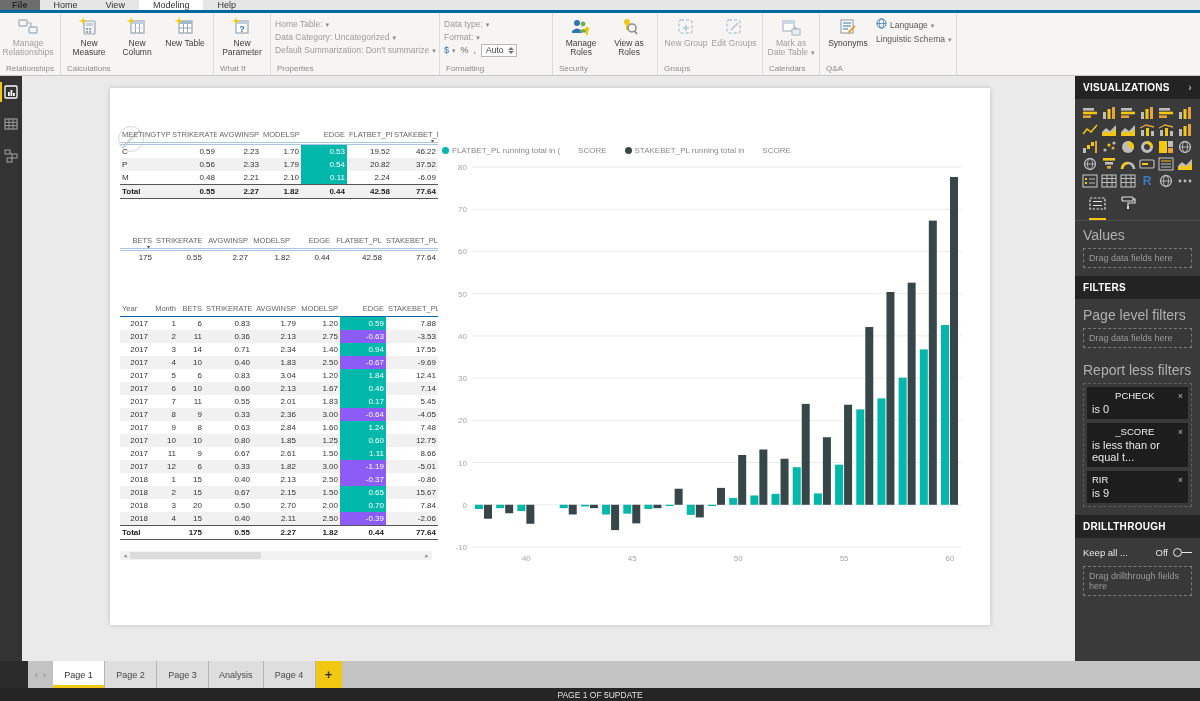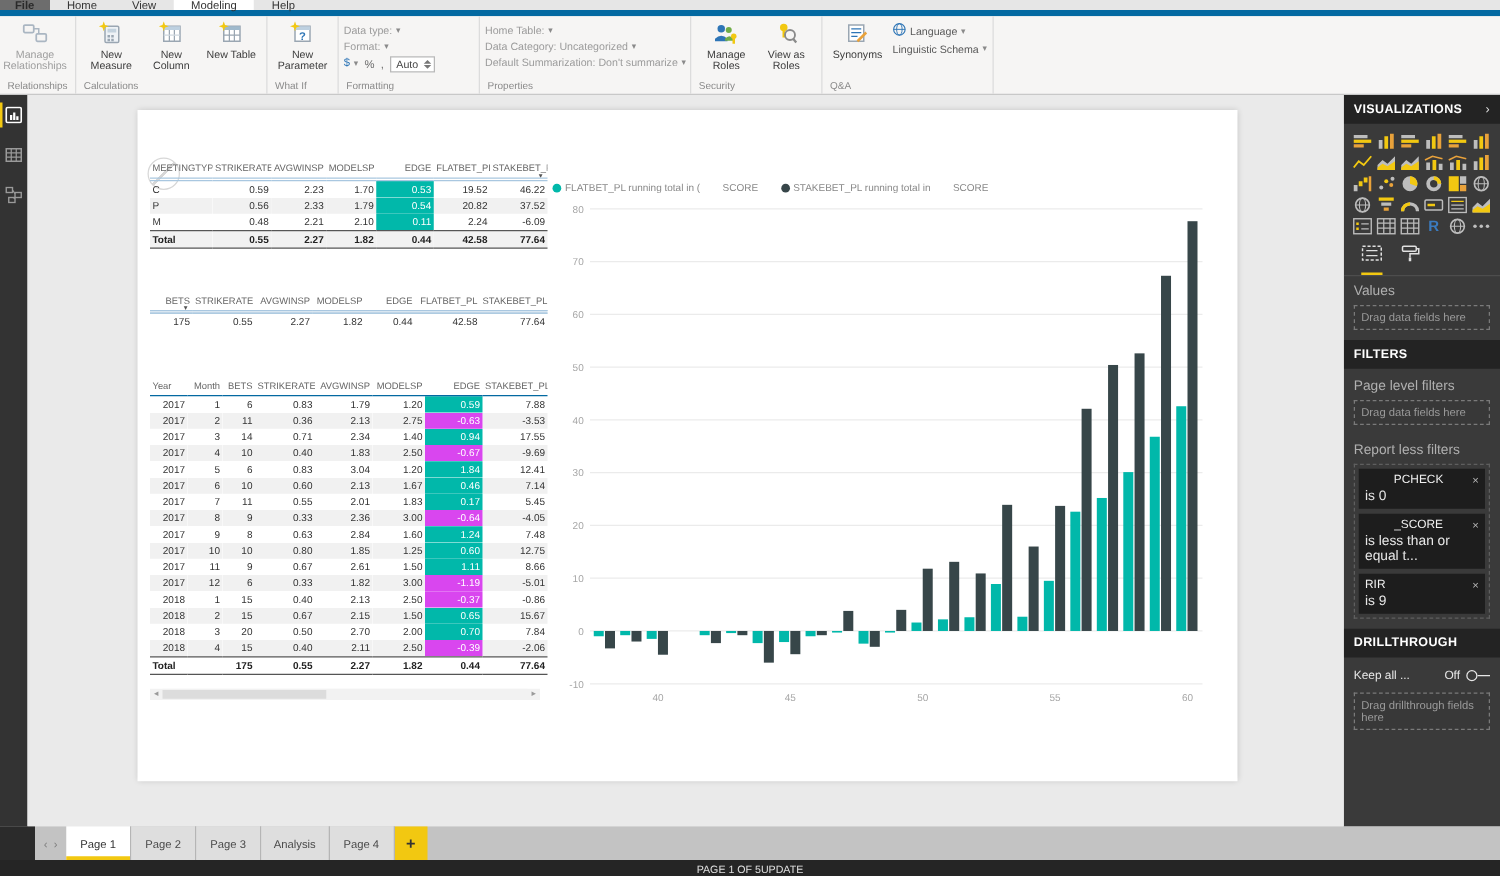--- a/index.html
+++ b/index.html
@@ -1,20 +1,20 @@
 <!DOCTYPE html>
 <html><head>
 <meta charset="utf-8">
 <style>
   html,body{margin:0;padding:0;background:#555;}
   *{box-sizing:border-box;font-family:"Liberation Sans",sans-serif;}
   #app{position:relative;width:1200px;height:701px;background:#eaeaea;overflow:hidden;}
 
   
-  .menubar{height:13px;background:#e6e6e6;display:flex;align-items:stretch;font-size:9px;color:#333;border-bottom:5px solid #0369a1;}
+  .menubar{height:13px;background:#e6e6e6;display:flex;align-items:stretch;font-size:9px;color:#333;border-bottom:3px solid #0369a1;}
   .menu-item{padding:0 14px;display:flex;align-items:center;cursor:default;}
   .menu-item.file{background:#6d6d6d;color:#2a2a2a;font-weight:bold;padding:0 12px;}
   .menu-item.active{background:#ffffff;}
 
   
   .ribbon{height:63px;background:#f6f5f4;display:flex;align-items:stretch;border-bottom:1px solid #c8c8c8;}
   .rgroup{display:flex;flex-direction:column;border-right:1px solid #dcdcdc;padding:2px 4px 0 4px;}
   .rgroup-content{flex:1;display:flex;align-items:flex-start;}
   .rgroup-label{font-size:8px;color:#8a8a8a;text-align:left;padding:1px 2px 2px 2px;}
   .bigbtn{width:48px;display:flex;flex-direction:column;align-items:center;padding-top:2px;cursor:default;}
@@ -48,21 +48,21 @@
   table.pbi-table th{font-size:7.5px;font-weight:normal;color:#666;padding:2px 2px 3px 2px;text-align:right;white-space:nowrap;overflow:hidden;position:relative;}
   table.pbi-table th.left{text-align:left;}
   table.pbi-table td{font-size:8px;color:#333;padding:2px 2px;text-align:right;white-space:nowrap;overflow:hidden;}
   table.pbi-table td.left{text-align:left;}
   table.pbi-table thead tr{border-bottom:3px double #a9c7e0;}
   table.pbi-table.plain thead tr{border-bottom:1px solid #0369a1;}
   table.pbi-table tbody tr:nth-child(even){background:#f1f1f1;}
   table.pbi-table tr.total{font-weight:bold;border-top:1px solid #555;border-bottom:1px solid #555;}
   table.pbi-table tr.total td{color:#222;}
   td.edge-pos{background:#01B8AA;color:#fff !important;}
-  td.edge-neg{background:#d946ef;color:#fff !important;}
+  td.edge-neg{background:#8b5cf6;color:#fff !important;}
   .sortmark{position:absolute;right:4px;bottom:-2px;font-size:6px;color:#555;}
   .watermark{position:absolute;width:26px;height:26px;border:1.5px solid #d7d7d7;border-radius:50%;background:linear-gradient(135deg,transparent 47%,#d7d7d7 47%,#d7d7d7 53%,transparent 53%);}
 
   
   .hscroll{position:absolute;height:9px;background:#f2f2f2;display:flex;align-items:center;}
   .hscroll .arr{width:10px;font-size:7px;color:#9a9a9a;text-align:center;line-height:9px;}
   .hscroll .track{flex:1;height:9px;background:#f2f2f2;position:relative;}
   .hscroll .thumb{position:absolute;left:0;top:1px;height:7px;width:45%;background:#dcdcdc;}
 
   
@@ -73,21 +73,21 @@
 
   
   .rpanel{width:125px;background:#3a3a3a;color:#cfcfcf;display:flex;flex-direction:column;overflow:hidden;}
   .phead{background:#232323;color:#fff;font-size:10px;font-weight:bold;letter-spacing:.3px;padding:6px 8px;display:flex;justify-content:space-between;align-items:flex-end;margin-bottom:2px;}
   .phead .chev{font-weight:normal;color:#ddd;font-size:10px;}
   .vizgrid{display:flex;flex-wrap:wrap;padding:4px 4px 2px 6px;gap:2px;}
   .viztile{width:17px;height:15px;display:flex;align-items:center;justify-content:center;}
   .ptabs{display:flex;gap:14px;padding:6px 0 0 14px;border-bottom:1px solid #4d4d4d;}
   .ptab{padding-bottom:4px;}
   .ptab.sel{border-bottom:2px solid #f2c811;}
-  .plabel{font-size:11px;color:#b0b0b0;margin:6px 8px 3px 8px;}
+  .plabel{font-size:14px;color:#b0b0b0;margin:6px 8px 3px 8px;}
   .dropbox{border:1px dashed #7a7a7a;color:#9a9a9a;font-size:9px;padding:4px 5px;margin:2px 8px 8px 8px;background:#383838;}
   .fcards{border:1px dashed #5f5f5f;margin:2px 8px 8px 8px;padding:3px;}
   .fcard{background:#1d1d1d;margin-bottom:4px;padding:3px 5px 4px 5px;font-size:9px;}
   .fcard .frow{display:flex;align-items:center;}
   .fcard .fname{flex:1;text-align:center;color:#f0f0f0;font-size:9.5px;}
   .fcard .fx{color:#bbb;cursor:default;}
   .fcard .fcond{color:#e8e8e8;margin-top:2px;font-size:11px;text-align:left;}
   .keeprow{display:flex;align-items:center;justify-content:space-between;margin:7px 8px 6px 8px;font-size:9.5px;color:#e8e8e8;}
   .toggle{display:flex;align-items:center;}
   .toggle .knob{width:9px;height:9px;border:1.5px solid #e8e8e8;border-radius:50%;}
@@ -189,20 +189,37 @@
                 <text x="10" y="15" font-size="9" fill="#2e75b6" text-anchor="middle" font-weight="bold">?</text>
                 <path d="M4 0L5 3 8 4 5 5 4 8 3 5 0 4 3 3Z" fill="#f2c811"></path>
               </svg>
             </span>
           <span class="blabel">New Parameter</span>
         </div>
       </div>
       <div class="rgroup-label">What If</div>
     </div>
 
+
+    <div class="rgroup">
+      <div class="rgroup-content">
+        <div class="rrows" style="width:160px;">
+          <div class="rrow dim caret">
+              <span>Home Table:</span>
+            </div>
+          <div class="rrow dim caret">
+              <span>Data Category: Uncategorized</span>
+            </div>
+          <div class="rrow dim caret">
+              <span>Default Summarization: Don't summarize</span>
+            </div>
+        </div>
+      </div>
+      <div class="rgroup-label">Properties</div>
+    </div>
 
     <div class="rgroup">
       <div class="rgroup-content">
         <div class="rrows" style="width:104px;">
           <div class="rrow dim caret">
               <span>Data type:</span>
             </div>
           <div class="rrow dim caret">
               <span>Format:</span>
             </div>
@@ -218,37 +235,20 @@
                 </span>
               </span>
           </div>
         </div>
       </div>
       <div class="rgroup-label">Formatting</div>
     </div>
 
     <div class="rgroup">
       <div class="rgroup-content">
-        <div class="rrows" style="width:160px;">
-          <div class="rrow dim caret">
-              <span>Home Table:</span>
-            </div>
-          <div class="rrow dim caret">
-              <span>Data Category: Uncategorized</span>
-            </div>
-          <div class="rrow dim caret">
-              <span>Default Summarization: Don't summarize</span>
-            </div>
-        </div>
-      </div>
-      <div class="rgroup-label">Properties</div>
-    </div>
-
-    <div class="rgroup">
-      <div class="rgroup-content">
         <div class="bigbtn">
           <span>
               <svg width="22" height="20" viewBox="0 0 22 20">
                 <circle cx="7" cy="6" r="3" fill="#2e75b6"></circle>
                 <path d="M2 14 q5 -5 10 0 v2 h-10z" fill="#2e75b6"></path>
                 <circle cx="13" cy="7" r="2.4" fill="#70ad47"></circle>
                 <path d="M10 14 q3.5 -4 7 0 v1.5 h-7z" fill="#70ad47"></path>
                 <circle cx="17" cy="12" r="2.2" fill="#f2c811"></circle>
                 <rect x="16" y="13" width="2" height="5" fill="#f2c811"></rect>
               </svg>
@@ -263,21 +263,60 @@
                 <circle cx="13" cy="11" r="4" fill="none" stroke="#8a8a8a" stroke-width="1.5"></circle>
                 <line x1="15.5" y1="14" x2="18" y2="17" stroke="#8a8a8a" stroke-width="1.8"></line>
               </svg>
             </span>
           <span class="blabel">View as Roles</span>
         </div>
       </div>
       <div class="rgroup-label">Security</div>
     </div>
 
-
+    <div class="rgroup">
+      <div class="rgroup-content">
+        <div class="bigbtn dis">
+          <span>
+              <svg width="20" height="20" viewBox="0 0 20 20">
+                <rect x="3" y="3" width="13" height="13" rx="2" fill="none" stroke="#b9c6d2" stroke-width="1.4" stroke-dasharray="3 2"></rect>
+                <path d="M10 8 v6 M7 11 h6" stroke="#b9c6d2" stroke-width="1.5"></path>
+              </svg>
+            </span>
+          <span class="blabel">New Group</span>
+        </div>
+        <div class="bigbtn dis">
+          <span>
+              <svg width="20" height="20" viewBox="0 0 20 20">
+                <rect x="3" y="3" width="13" height="13" rx="2" fill="none" stroke="#b9c6d2" stroke-width="1.4" stroke-dasharray="3 2"></rect>
+                <line x1="7" y1="13" x2="14" y2="6" stroke="#b9c6d2" stroke-width="1.6"></line>
+              </svg>
+            </span>
+          <span class="blabel">Edit Groups</span>
+        </div>
+      </div>
+      <div class="rgroup-label">Groups</div>
+    </div>
+
+    <div class="rgroup">
+      <div class="rgroup-content">
+        <div class="bigbtn dis">
+          <span>
+              <svg width="22" height="20" viewBox="0 0 22 20">
+                <rect x="3" y="4" width="11" height="10" fill="#fff" stroke="#aab6c2" stroke-width="1.2"></rect>
+                <rect x="3" y="4" width="11" height="3" fill="#ccd9e4"></rect>
+                <path d="M14 9 l4 3 -4 3z" fill="#aab6c2"></path>
+                <rect x="12" y="12" width="8" height="6" fill="#e8eef3" stroke="#aab6c2"></rect>
+              </svg>
+            </span>
+          <span class="blabel caret">Mark as Date Table</span>
+        </div>
+      </div>
+      <div class="rgroup-label">Calendars</div>
+    </div>
 
     <div class="rgroup">
       <div class="rgroup-content">
         <div class="bigbtn">
           <span>
               <svg width="22" height="20" viewBox="0 0 22 20">
                 <rect x="4" y="3" width="12" height="13" fill="#fff" stroke="#9aa6b2" stroke-width="1.2"></rect>
                 <line x1="6" y1="6" x2="14" y2="6" stroke="#2e75b6"></line>
                 <line x1="6" y1="9" x2="14" y2="9" stroke="#2e75b6"></line>
                 <line x1="6" y1="12" x2="11" y2="12" stroke="#2e75b6"></line>

